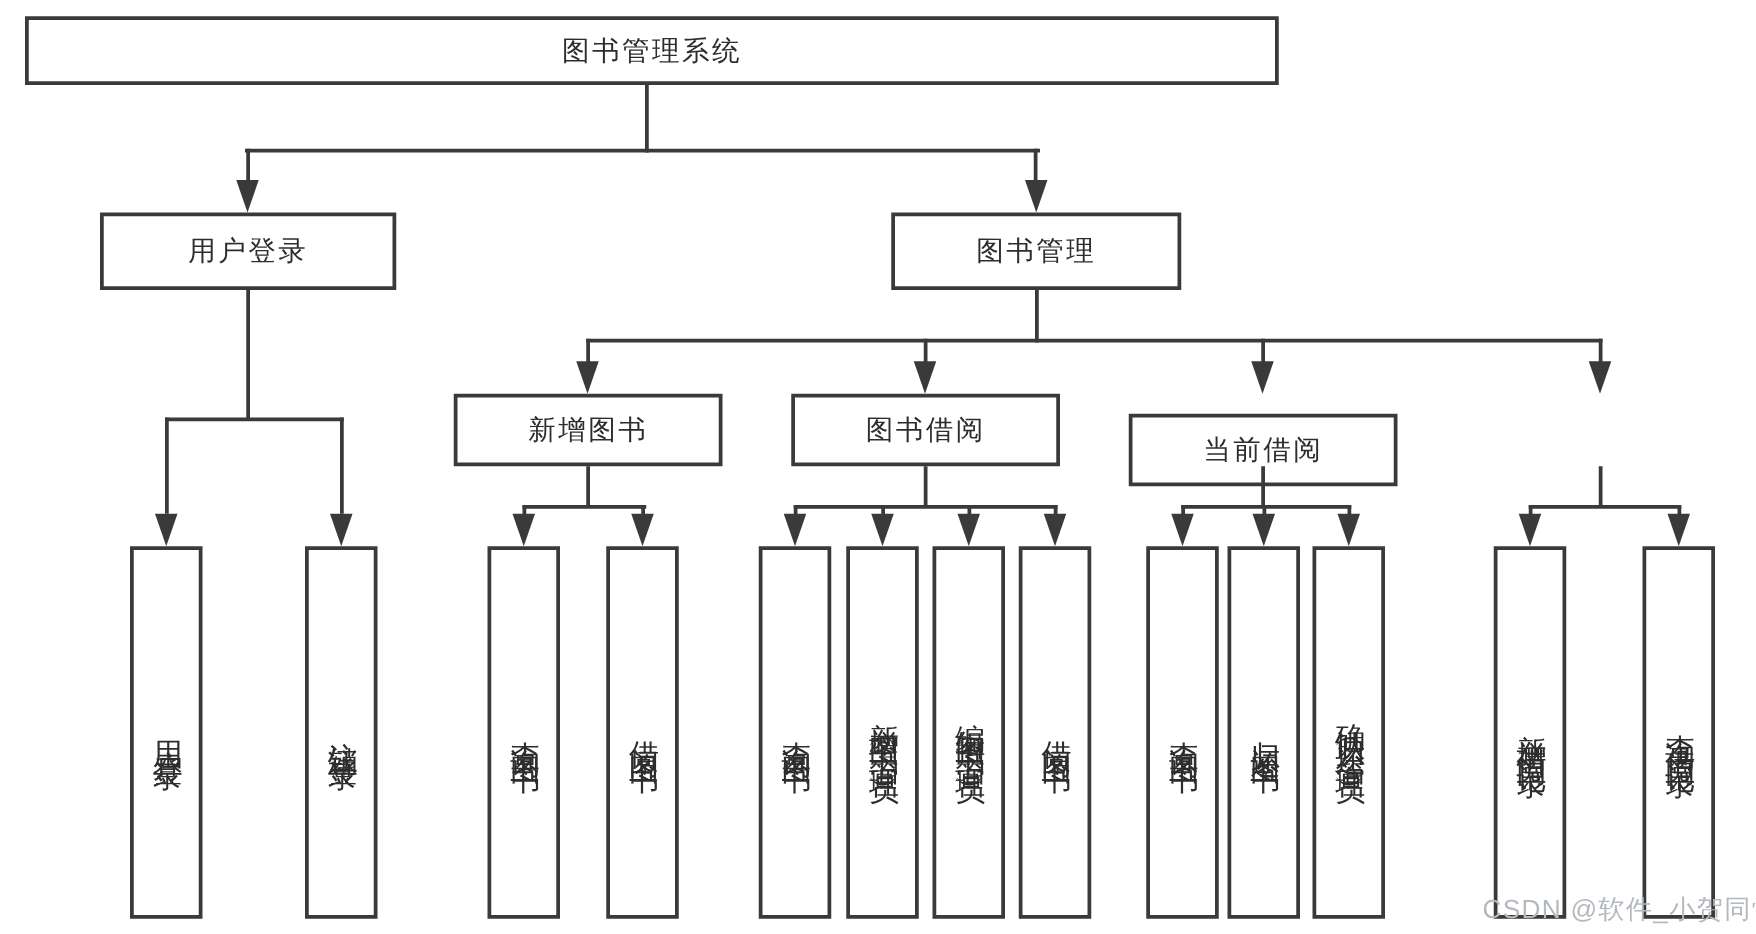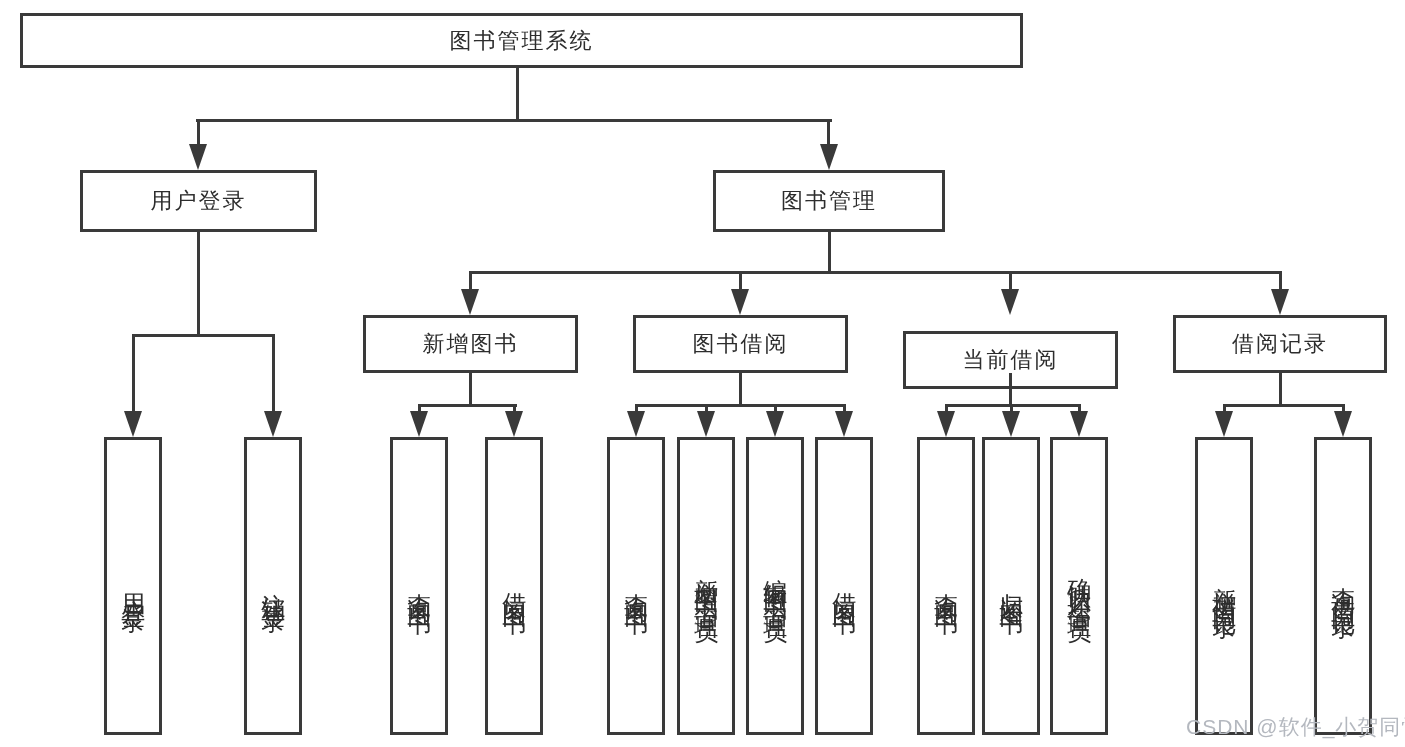--- a/index.html
+++ b/index.html
@@ -115,23 +115,20 @@
 
   <div class="box" style="left:363px; top:315px; width:215px; height:58px;">
     <span>新增图书</span>
   </div>
   <div class="box" style="left:633px; top:315px; width:215px; height:58px;">
     <span>图书借阅</span>
   </div>
   <div class="box" style="left:903px; top:315px; width:215px; height:58px;margin-top:16px;">
     <span>当前借阅</span>
   </div>
-  <div class="box" style="left:1173px; top:315px; width:214px; height:58px;">
-    <span>借阅记录</span>
-  </div>
 
   <div class="vline" style="left:469px; top:373px; height:33px;"></div>
   <div class="vline" style="left:739px; top:373px; height:33px;"></div>
   <div class="vline" style="left:1009px; top:373px; height:33px;"></div>
   <div class="vline" style="left:1279px; top:373px; height:33px;"></div>
 
   <div class="hline" style="left:418px; top:404px; width:99px;"></div>
   <div class="hline" style="left:635px; top:404px; width:211px;"></div>
   <div class="hline" style="left:945px; top:404px; width:136px;"></div>
   <div class="hline" style="left:1223px; top:404px; width:122px;"></div>

